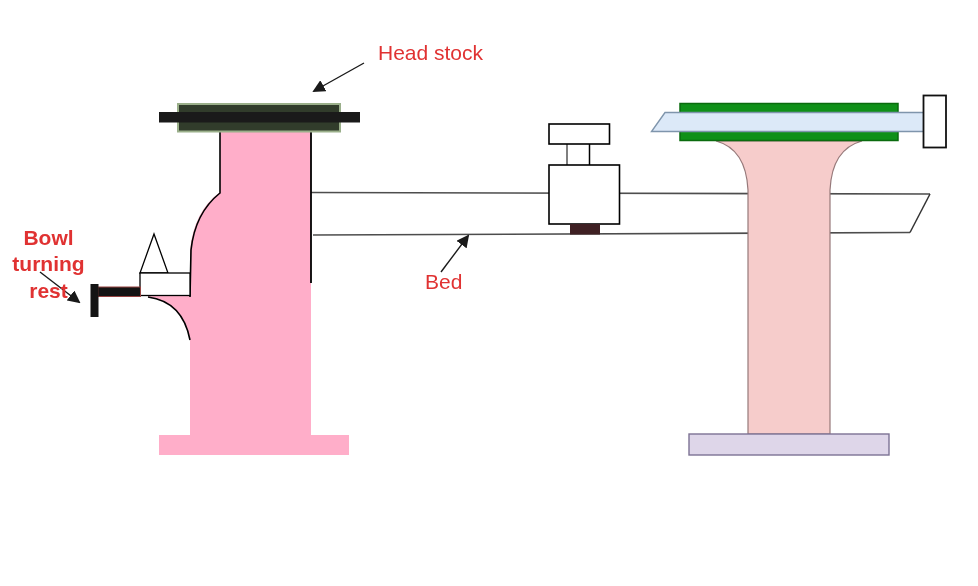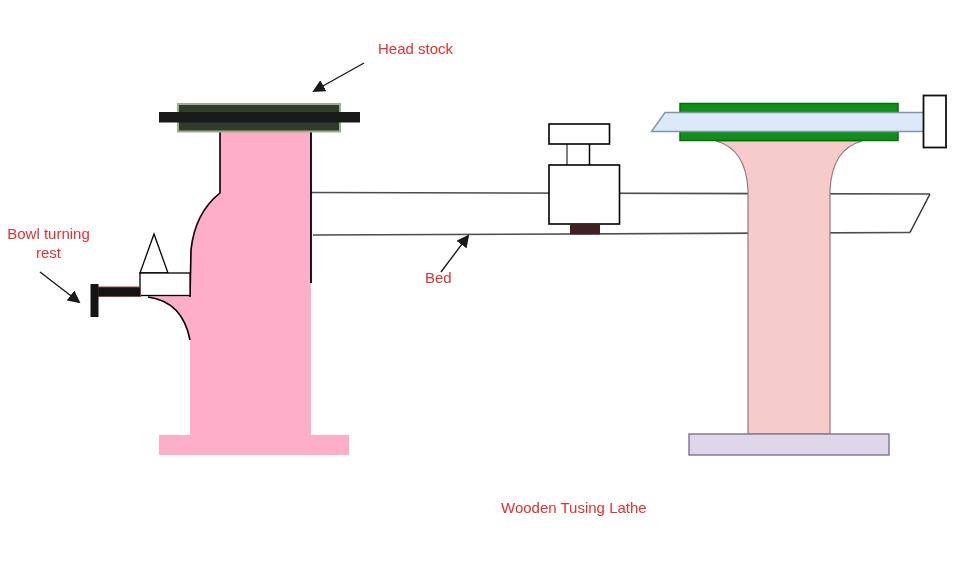--- a/index.html
+++ b/index.html
@@ -16,30 +16,30 @@
     overflow: hidden;
   }
   .stage svg {
     position: absolute;
     left: 0;
     top: 0;
   }
   .lbl {
     position: absolute;
     color: #e03232;
-    font-size: 15px;
+    font-size: 21px;
     line-height: 1.25;
     white-space: nowrap;
   }
   .lbl.wrap {
     white-space: normal;
     text-align: center;
   }
   .lbl-headstock { left: 378px; top: 40px; }
-  .lbl-bowlrest  { left: 0px;   top: 225px; width: 97px; }
+  .lbl-bowlrest  { left: 0px;   top: 225px; width: 97px; font-weight: bold; }
   .lbl-bed       { left: 425px; top: 269px; }
   .lbl-caption   { left: 501px; top: 499px; }
 </style>
 </head>
 <body>
 
 <div class="stage">
 
   <svg width="978" height="586" viewBox="0 0 978 586">
     <defs>
@@ -86,14 +86,13 @@
     <line x1="40" y1="272" x2="79" y2="302" stroke="#1a1a1a" stroke-width="1.4" marker-end="url(#arrowhead)"></line>
     <line x1="441" y1="272" x2="468" y2="236" stroke="#1a1a1a" stroke-width="1.4" marker-end="url(#arrowhead)"></line>
   </svg>
 
   <div class="lbl lbl-headstock">Head stock</div>
 
   <div class="lbl wrap lbl-bowlrest">Bowl turning rest</div>
 
   <div class="lbl lbl-bed">Bed</div>
 
-  <div class="lbl lbl-caption">Wooden Tusing Lathe</div>
 </div>
 
 </body></html>

